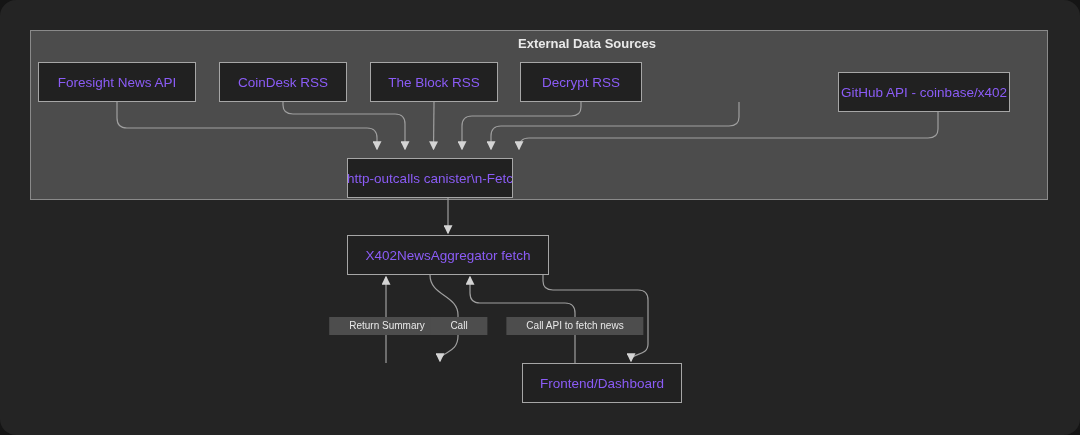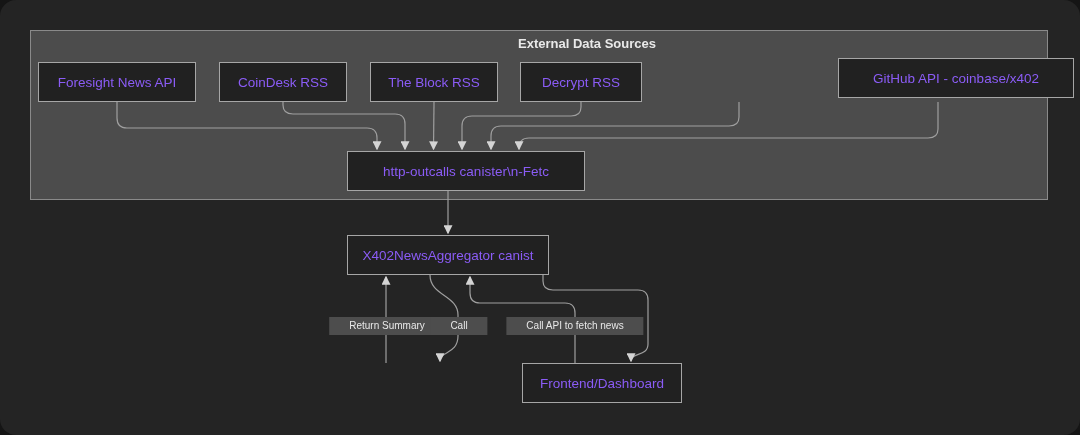--- a/index.html
+++ b/index.html
@@ -97,29 +97,29 @@
   </div>
   <div class="node" style="left:370px;top:62px;width:128px">
     <span>The Block RSS</span>
   </div>
   <div class="node" style="left:219px;top:62px;width:128px">
     <span>CoinDesk RSS</span>
   </div>
   <div class="node" style="left:520px;top:62px;width:122px">
     <span>Decrypt RSS</span>
   </div>
-  <div class="node" style="left:838px;top:58px;width:236px">
+  <div class="node" style="left:838px;top:72px;width:172px">
     <span>GitHub API - coinbase/x402</span>
   </div>
 
-  <div class="node" style="left:347px;top:151px;width:238px">
+  <div class="node" style="left:347px;top:158px;width:166px">
     <span>http-outcalls canister\n-Fetc</span>
   </div>
   <div class="node" style="left:347px;top:235px;width:202px">
-    <span>X402NewsAggregator canist</span>
+    <span>X402NewsAggregator fetch</span>
   </div>
 
   <div class="edge-label" style="left:387px;top:317px">Return Summary</div>
   <div class="edge-label" style="left:459px;top:317px">Call</div>
   <div class="edge-label" style="left:575px;top:317px">Call API to fetch news</div>
 
   <div class="node" style="left:522px;top:363px;width:160px">
     <span>Frontend/Dashboard</span>
   </div>
 

